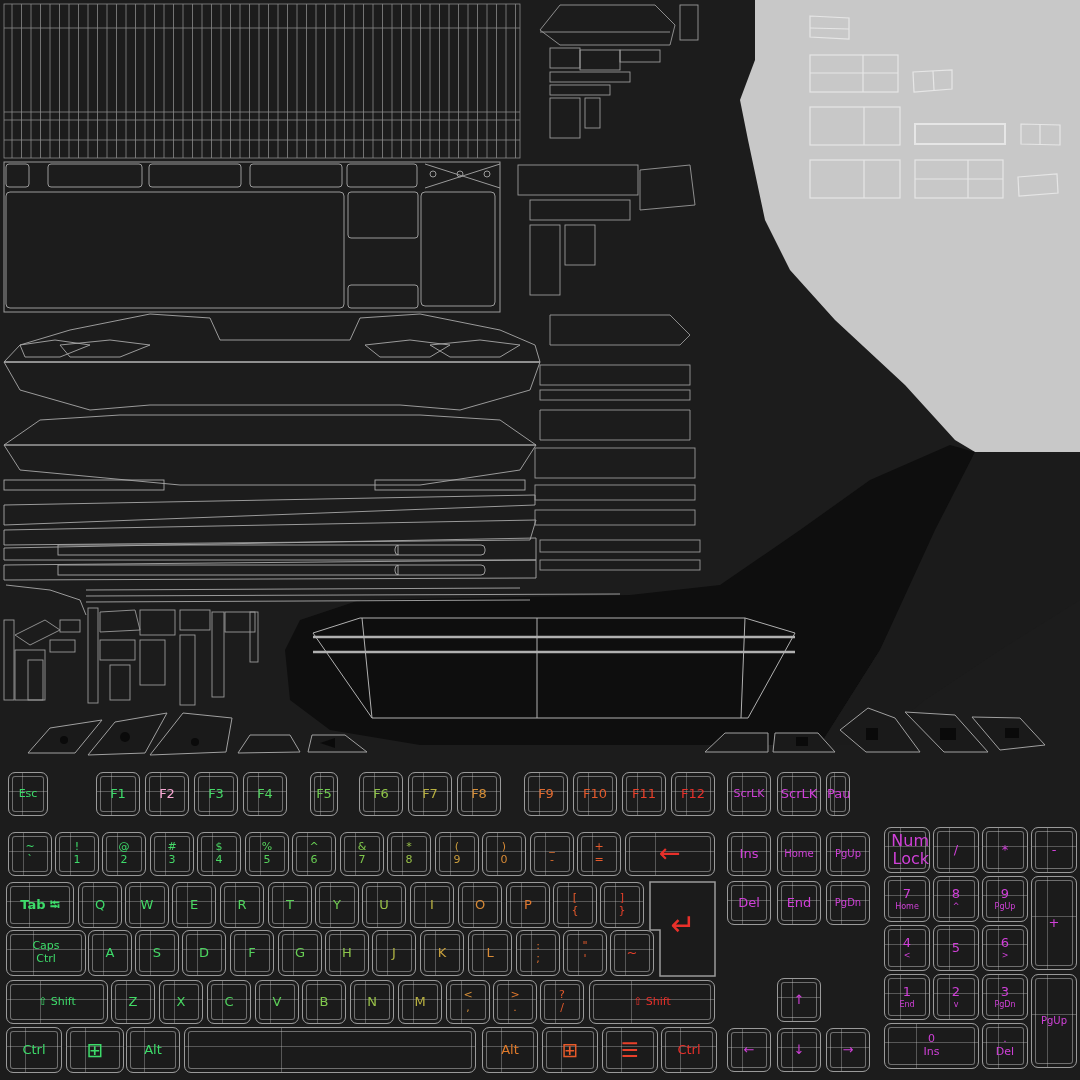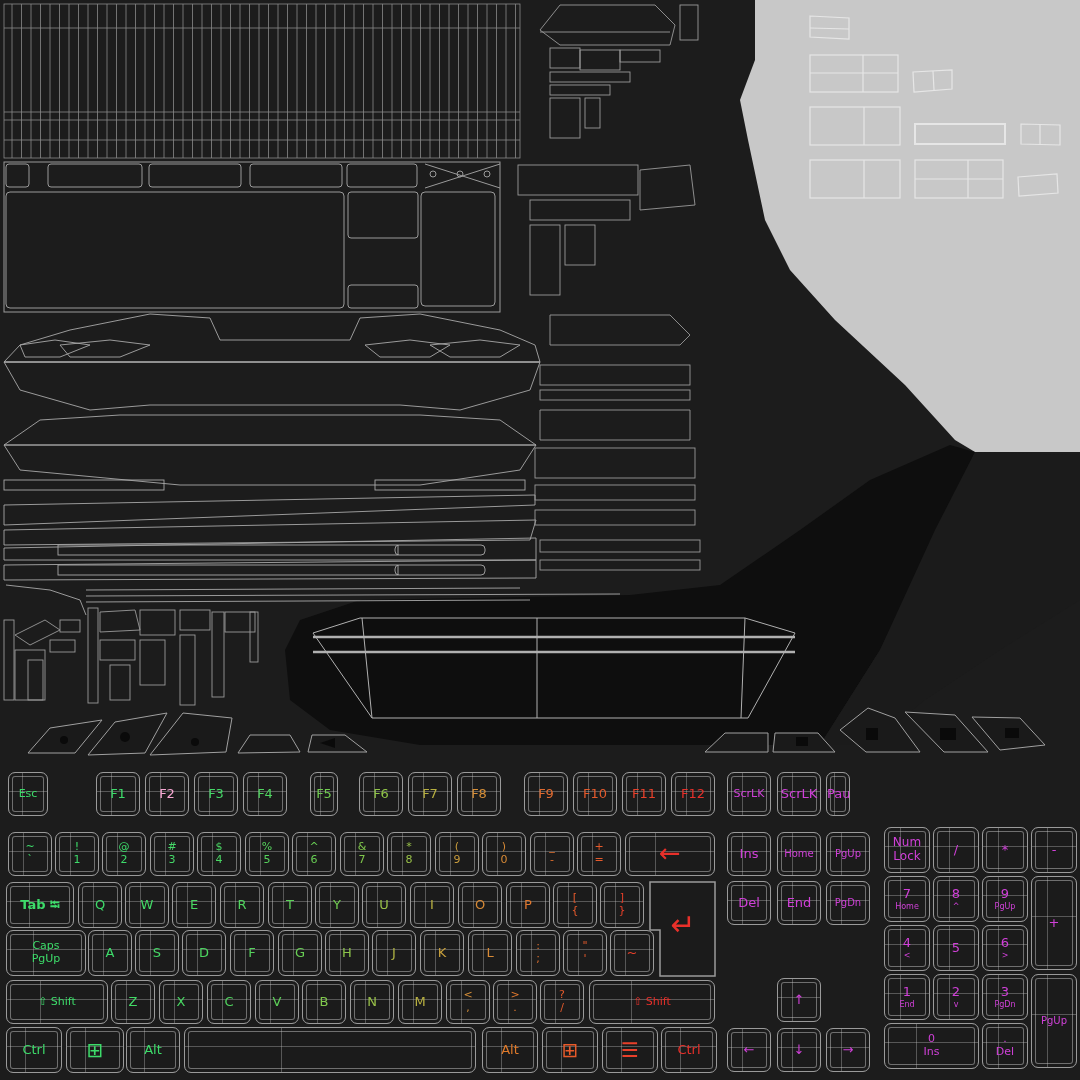--- a/index.html
+++ b/index.html
@@ -397,21 +397,21 @@
       <div class="key" style="left: 553px; top: 882px; width: 44px; height: 46px;">
         <span class="klabel" style="color: rgb(228, 90, 44); font-size: 11px;">[
 {</span>
       </div>
       <div class="key" style="left: 600px; top: 882px; width: 44px; height: 46px;">
         <span class="klabel" style="color: rgb(232, 64, 42); font-size: 11px;">]
 }</span>
       </div>
       <div class="key" style="left: 6px; top: 930px; width: 80px; height: 46px;">
         <span class="klabel" style="color: rgb(61, 220, 106); font-size: 11px;">Caps
-PgUp</span>
+Ctrl</span>
       </div>
       <div class="key" style="left: 88px; top: 930px; width: 44px; height: 46px;">
         <span class="klabel" style="color: rgb(61, 220, 106); font-size: 13px;">A</span>
       </div>
       <div class="key" style="left: 135px; top: 930px; width: 44px; height: 46px;">
         <span class="klabel" style="color: rgb(69, 216, 102); font-size: 13px;">S</span>
       </div>
       <div class="key" style="left: 182px; top: 930px; width: 44px; height: 46px;">
         <span class="klabel" style="color: rgb(76, 214, 96); font-size: 13px;">D</span>
       </div>
@@ -513,21 +513,21 @@
       <div class="key" style="left: 727px; top: 1028px; width: 44px; height: 44px;">
         <span class="klabel" style="color: rgb(208, 64, 216); font-size: 13px;">←</span>
       </div>
       <div class="key" style="left: 777px; top: 1028px; width: 44px; height: 44px;">
         <span class="klabel" style="color: rgb(208, 64, 216); font-size: 13px;">↓</span>
       </div>
       <div class="key" style="left: 826px; top: 1028px; width: 44px; height: 44px;">
         <span class="klabel" style="color: rgb(208, 64, 216); font-size: 13px;">→</span>
       </div>
       <div class="key" style="left: 884px; top: 827px; width: 46px; height: 46px;">
-        <span class="klabel" style="color: rgb(208, 64, 216); font-size: 12px;">Num
+        <span class="klabel" style="color: rgb(208, 64, 216); font-size: 16px; text-align: right;">Num
 Lock</span>
       </div>
       <div class="key" style="left: 933px; top: 827px; width: 46px; height: 46px;">
         <span class="klabel" style="color: rgb(208, 64, 216); font-size: 13px;">/</span>
       </div>
       <div class="key" style="left: 982px; top: 827px; width: 46px; height: 46px;">
         <span class="klabel" style="color: rgb(208, 64, 216); font-size: 13px;">*</span>
       </div>
       <div class="key" style="left: 1031px; top: 827px; width: 46px; height: 46px;">
         <span class="klabel" style="color: rgb(208, 64, 216); font-size: 13px;">-</span>

